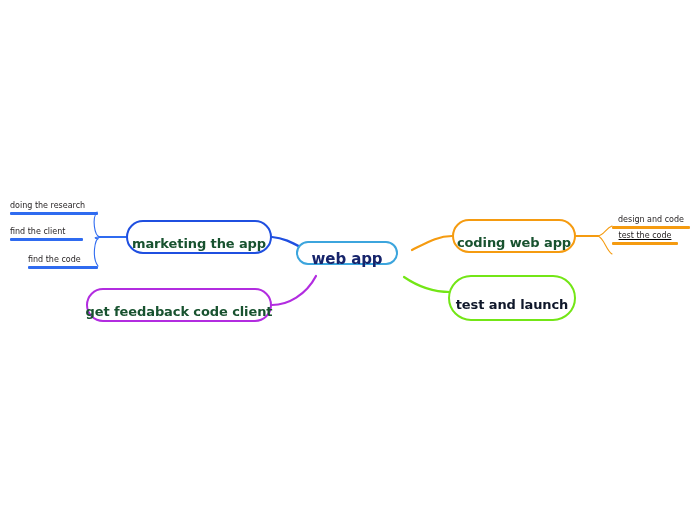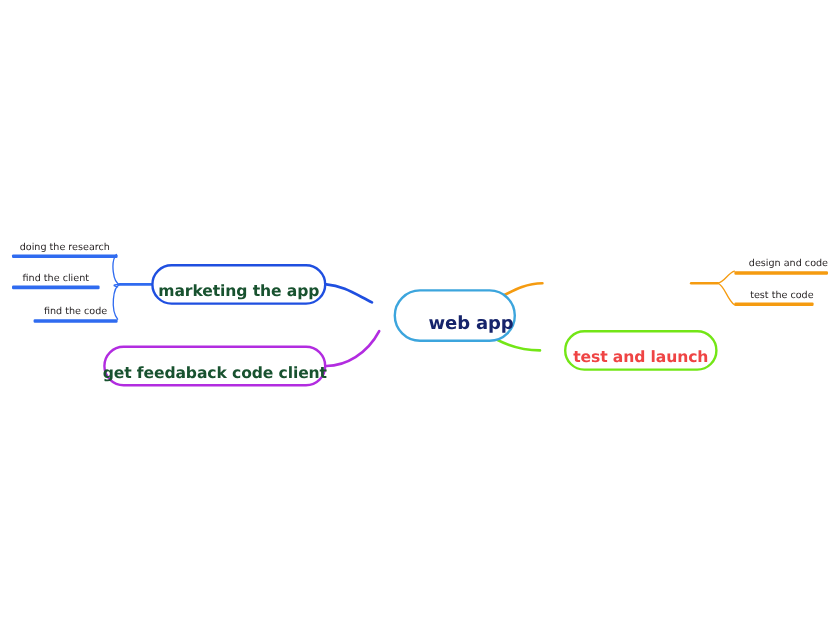--- a/index.html
+++ b/index.html
@@ -38,30 +38,29 @@
     font-weight: bold;
     letter-spacing: -0.1px;
   }
   .node-label {
     display: block;
     line-height: 1;
     margin-top: 12px;
   }
 
   #node-central {
-    left: 328px;
+    left: 296px;
     top: 241px;
     width: 102px;
-    height: 44px;
+    height: 24px;
     border-width: 2px;
     border-color: #3ca5dd;
     font-size: 15px;
     color: #16246b;
     z-index: 5;
-    justify-content: flex-end;
   }
   #node-marketing {
     left: 126px;
     top: 220px;
     width: 146px;
     height: 34px;
     border-width: 2px;
     border-color: #1f4fe0;
     font-size: 13px;
     color: #18522f;
@@ -83,28 +82,28 @@
     top: 219px;
     width: 124px;
     height: 34px;
     border-width: 2px;
     border-color: #f59b10;
     font-size: 13px;
     color: #18522f;
     z-index: 5;
   }
   #node-testlaunch {
-    left: 470px;
+    left: 448px;
     top: 275px;
     width: 128px;
-    height: 34px;
+    height: 46px;
     border-width: 2px;
     border-color: #73e616;
     font-size: 13px;
-    color: #ef4444;
+    color: #0f172a;
     z-index: 5;
   }
 
   
   .leaf {
     position: absolute;
     box-sizing: border-box;
     z-index: 4;
   }
   .leaf-text {
@@ -113,31 +112,31 @@
     line-height: 11px;
     color: #231f20;
     white-space: nowrap;
   }
   .leaf-rule {
     display: block;
     height: 3px;
     border-radius: 1px;
     margin-top: 1px;
   }
-  .leaf-left .leaf-text { text-align: center; }
+  .leaf-left .leaf-text { text-align: left; }
   .leaf-left .leaf-rule { background: #2f6bf0; }
-  .leaf-right .leaf-text { text-align: right; }
+  .leaf-right .leaf-text { text-align: center; }
   .leaf-right .leaf-rule { background: #f59b10; }
 
   #leaf-research { left: 10px; top: 200px; width: 88px; }
   #leaf-client   { left: 10px; top: 226px; width: 73px; }
   #leaf-cost     { left: 28px; top: 254px; width: 70px; }
 
   #leaf-design   { left: 612px; top: 214px; width: 78px; }
-  #leaf-testcode { left: 612px; top: 240px; width: 66px; }
+  #leaf-testcode { left: 612px; top: 230px; width: 66px; text-decoration: underline; }
 </style>
 </head>
 <body>
 
 <div id="canvas">
 
   <svg id="wires" viewBox="0 0 696 520" width="696" height="520" xmlns="http://www.w3.org/2000/svg">
 
     <path d="M 310 252 C 296 245 286 238 272 237" fill="none" stroke="#1f4fe0" stroke-width="2.2" stroke-linecap="round"></path>
 
@@ -167,20 +166,23 @@
   </div>
 
   <div class="node" id="node-marketing">
     <span class="node-label">marketing the app</span>
   </div>
 
   <div class="node" id="node-feedback">
     <span class="node-label">get feedaback code client</span>
   </div>
 
+  <div class="node" id="node-coding">
+    <span class="node-label">coding web app</span>
+  </div>
 
   <div class="node" id="node-testlaunch">
     <span class="node-label">test and launch</span>
   </div>
 
   <div class="leaf leaf-left" id="leaf-research">
     <span class="leaf-text">doing the research</span>
     <span class="leaf-rule"></span>
   </div>
 

